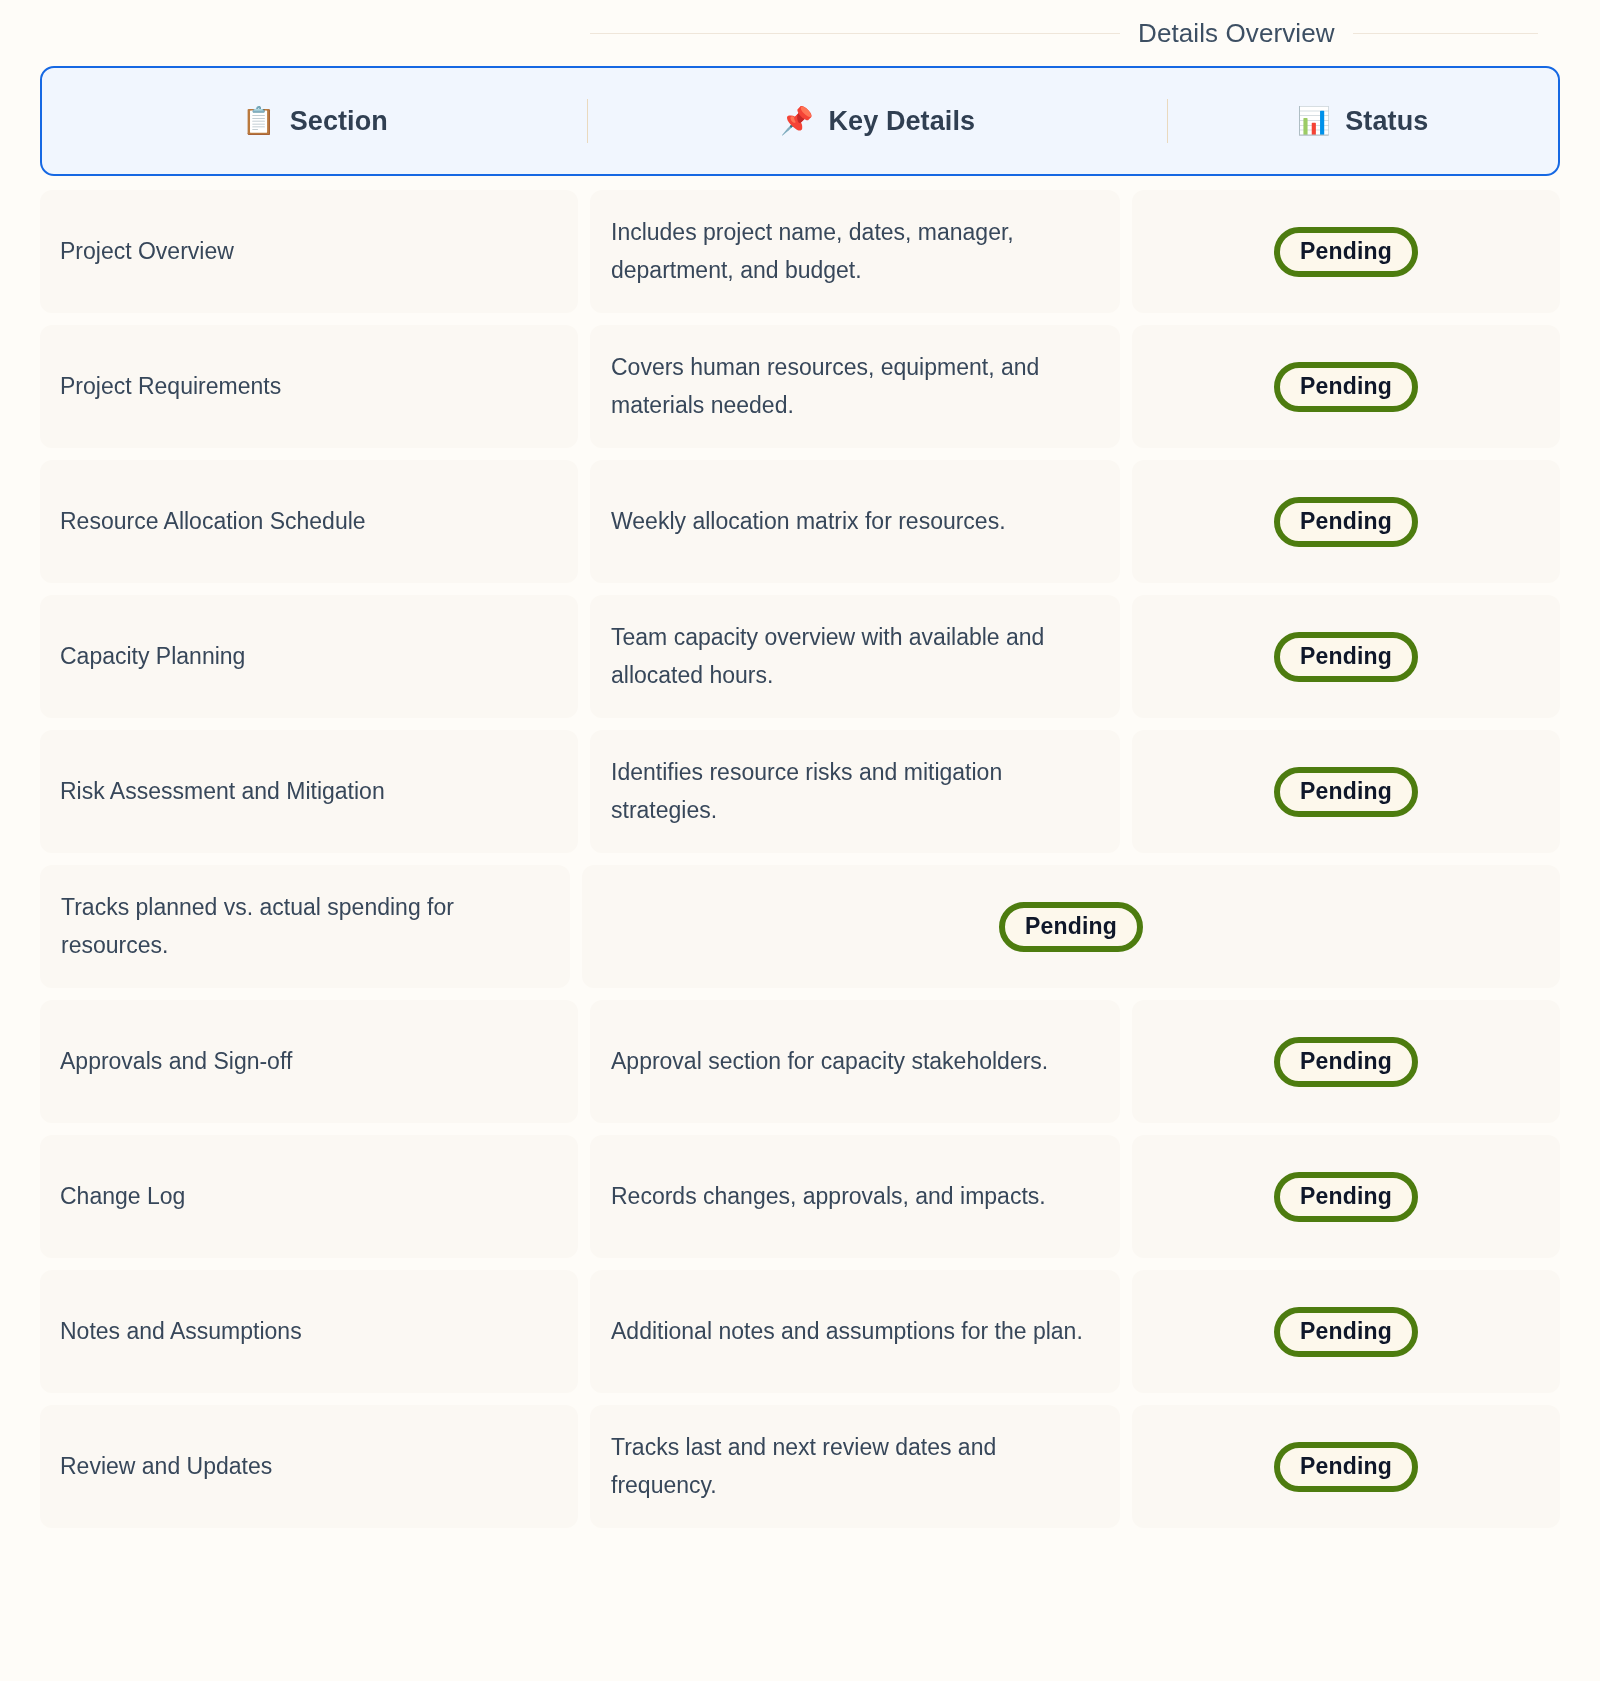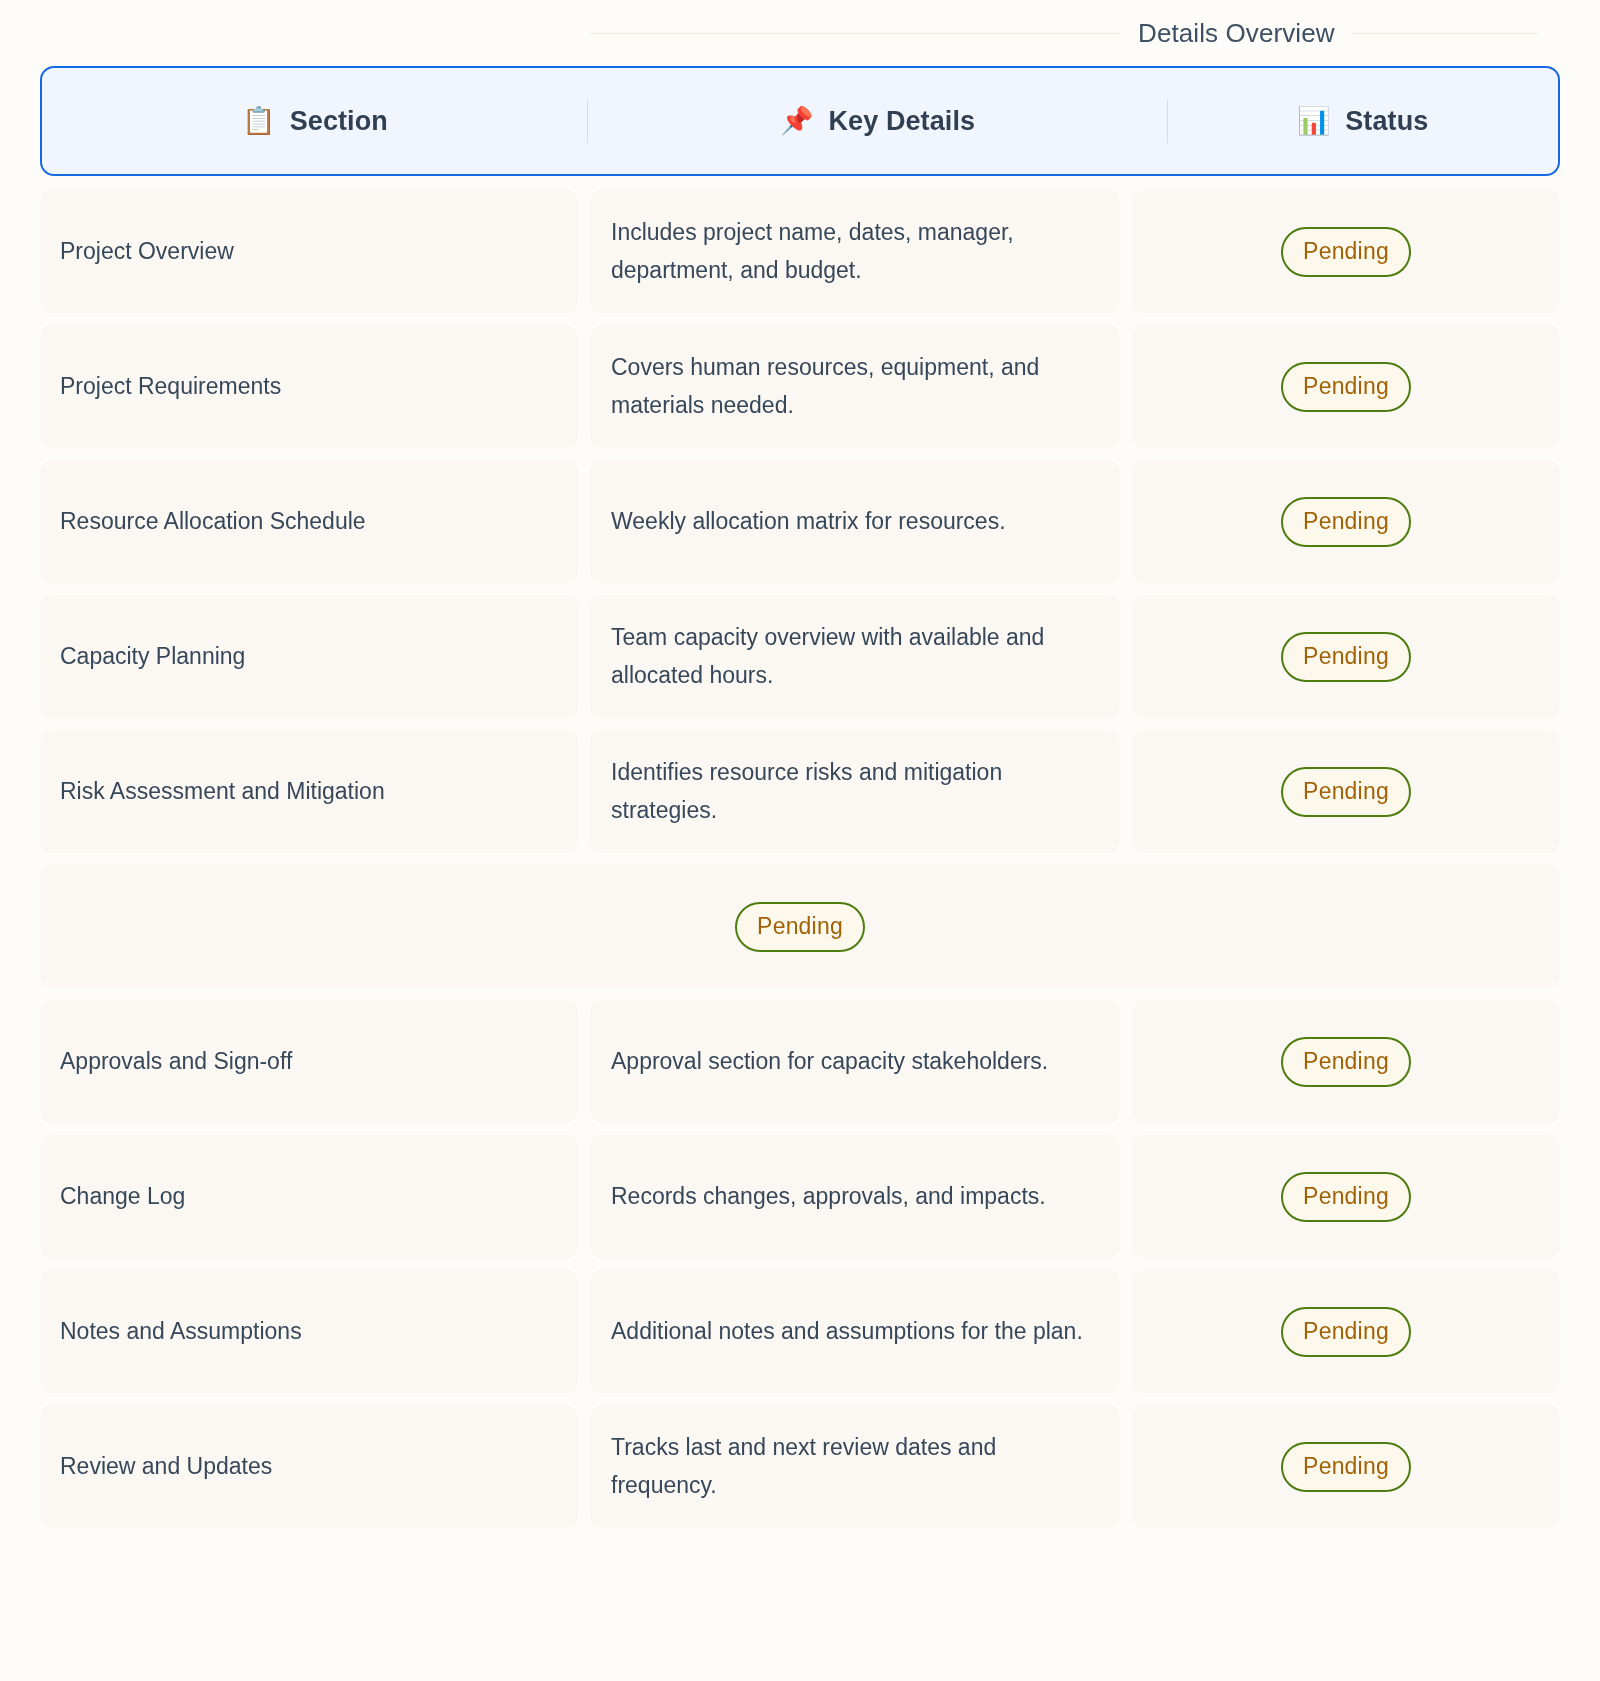--- a/index.html
+++ b/index.html
@@ -144,26 +144,26 @@
     max-width: 490px;
   }
 
   .badge {
     display: inline-flex;
     align-items: center;
     justify-content: center;
     min-width: 128px;
     height: 50px;
     padding: 0 20px;
-    border: 2px solid #4d7c0f;
+    border: 6px solid #4d7c0f;
     background: #FDF8EC;
     border-radius: 999px;
     font-size: 23px;
-    font-weight: 400;
-    color: #a16207;
+    font-weight: 700;
+    color: #0f172a;
     letter-spacing: 0.2px;
   }
 </style>
 </head>
 <body>
 
 <div class="page">
 
   <div class="title-bar">
     <span class="title-rule left"></span>
@@ -240,20 +240,23 @@
             <span class="section-text">Risk Assessment and Mitigation</span>
           </div>
           <div class="cell c-details">
             <span class="details-text">Identifies resource risks and mitigation strategies.</span>
           </div>
           <div class="cell c-status">
             <span class="badge">Pending</span>
           </div>
         </div>
         <div class="row">
+          <div class="cell c-details">
+            <span class="details-text">Tracks planned vs. actual spending for resources.</span>
+          </div>
           <div class="cell c-status">
             <span class="badge">Pending</span>
           </div>
         </div>
         <div class="row">
           <div class="cell c-section">
             <span class="section-text">Approvals and Sign-off</span>
           </div>
           <div class="cell c-details">
             <span class="details-text">Approval section for capacity stakeholders.</span>

